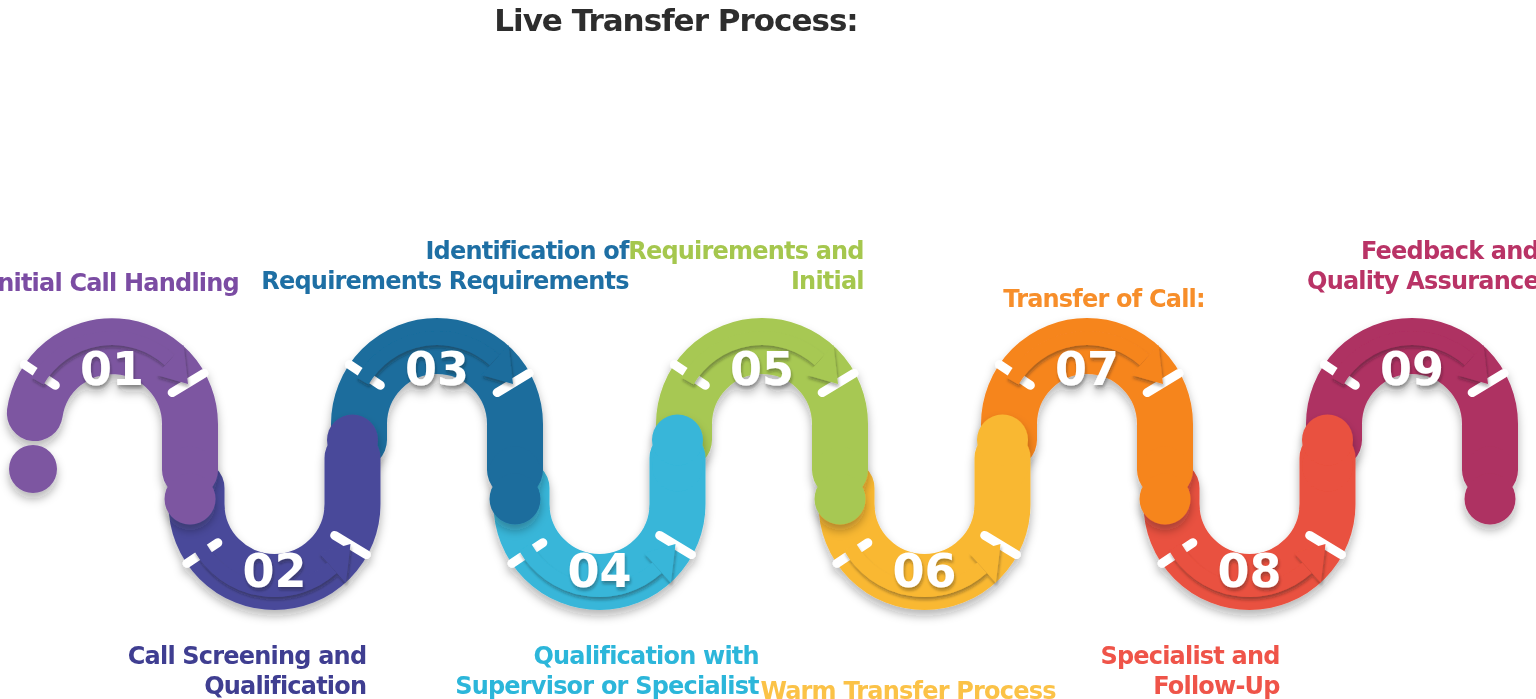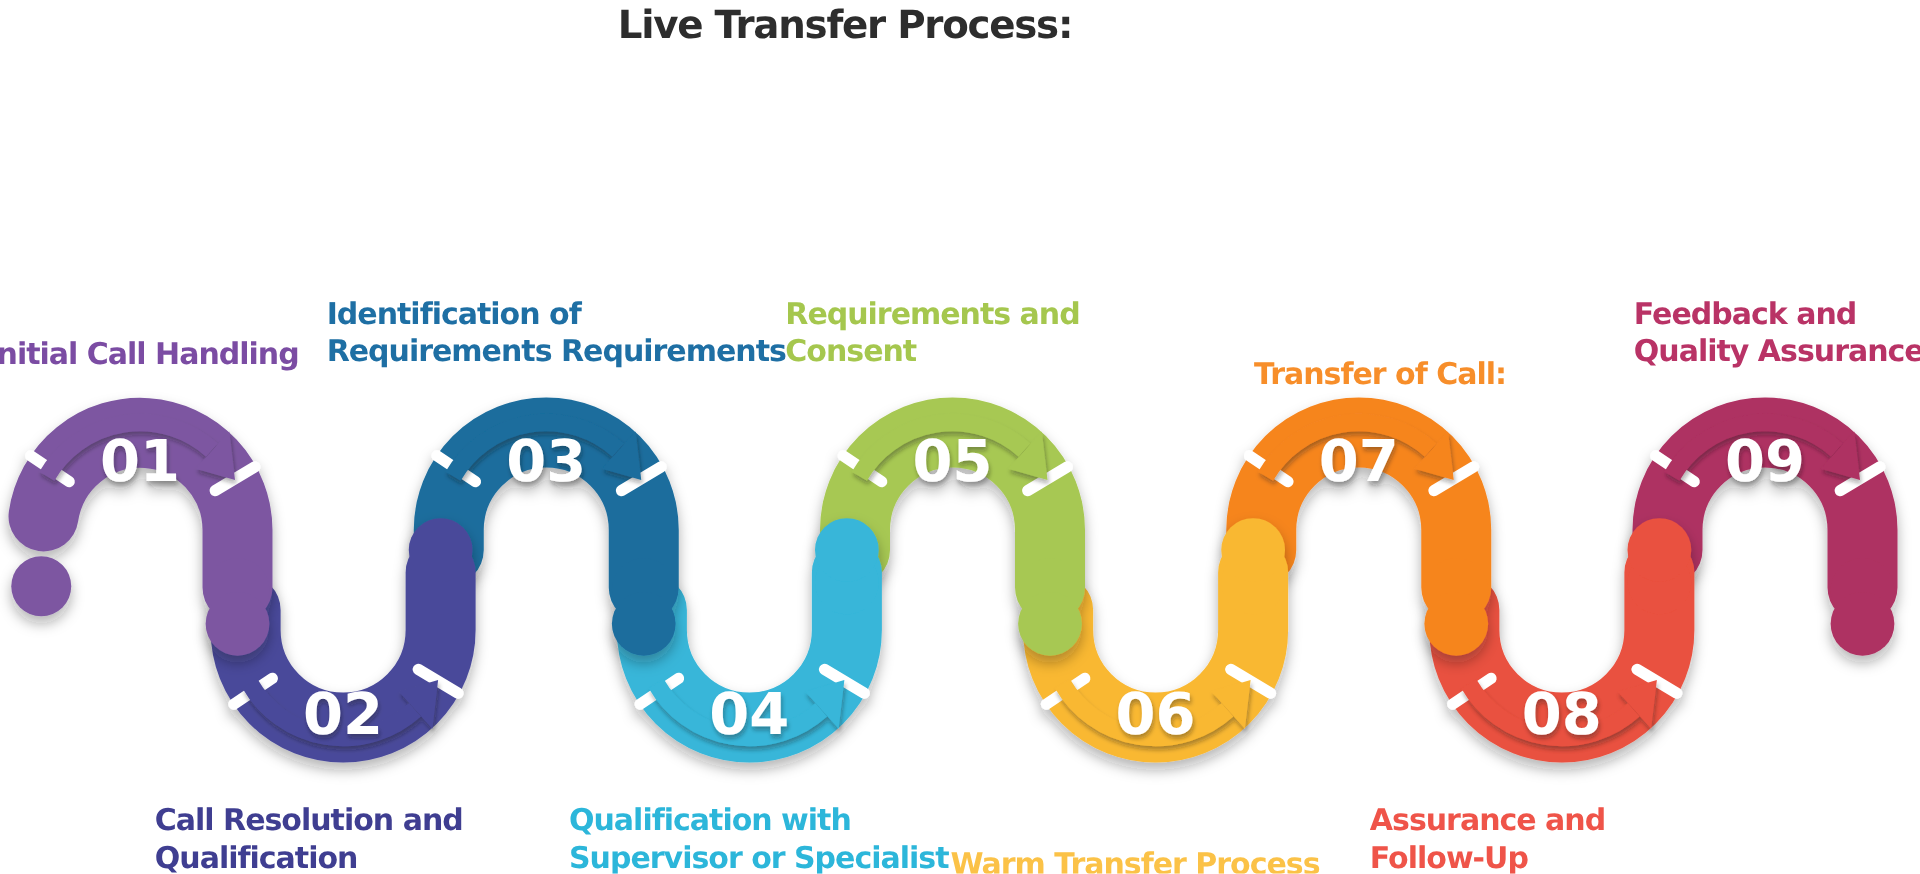--- a/index.html
+++ b/index.html
@@ -1,21 +1,21 @@
 <!DOCTYPE html>
 <html><head>
 <meta charset="utf-8">
 <style>
   html,body{margin:0;padding:0;background:#ffffff;}
   .stage{position:relative;width:1536px;height:699px;overflow:hidden;background:#ffffff;
          font-family:"DejaVu Sans","Liberation Sans",sans-serif;}
   .stage svg{position:absolute;left:0;top:0;}
   .title{position:absolute;top:2px;left:676px;transform:translateX(-50%);
          font-size:31px;font-weight:700;letter-spacing:-1px;color:#2d2d2d;white-space:nowrap;}
-  .lbl{position:absolute;transform:translateX(-50%);text-align:left;font-weight:700;
+  .lbl{position:absolute;transform:translateX(-50%);text-align:right;font-weight:700;
        font-size:24px;line-height:30px;letter-spacing:-0.8px;white-space:nowrap;}
   .lbl div{white-space:nowrap;}
 </style>
 </head>
 <body>
 
 <div class="stage">
   <svg id="flow" width="1536" height="699" viewBox="0 0 1536 699">
       <defs>
         <filter id="ds" x="-40%" y="-40%" width="180%" height="180%">
@@ -152,43 +152,43 @@
           <text x="112" y="369" text-anchor="middle" dominant-baseline="central" font-family="DejaVu Sans, Liberation Sans, sans-serif" font-weight="bold" font-size="46" fill="#ffffff">01</text>
         </g>
       </g>
     </svg>
   <div class="title">Live Transfer Process:</div>
   <div id="labels">
       <div class="lbl" style="left: 114px; top: 268px; color: rgb(123, 76, 163);">
         <div>Initial Call Handling</div>
       </div>
       <div class="lbl" style="left: 247px; top: 641px; color: rgb(63, 62, 145);">
-        <div>Call Resolution and</div>
+        <div>Call Screening and</div>
         <div>Qualification</div>
       </div>
       <div class="lbl" style="left: 445px; top: 236px; color: rgb(30, 111, 164);">
         <div>Identification of</div>
         <div>Requirements Requirements</div>
       </div>
       <div class="lbl" style="left: 607px; top: 641px; color: rgb(44, 182, 218);">
         <div>Qualification with</div>
         <div>Supervisor or Specialist</div>
       </div>
       <div class="lbl" style="left: 746px; top: 236px; color: rgb(165, 199, 78);">
         <div>Requirements and</div>
-        <div>Consent</div>
+        <div>Initial</div>
       </div>
       <div class="lbl" style="left: 908px; top: 676px; color: rgb(251, 194, 71);">
         <div>Warm Transfer Process</div>
       </div>
       <div class="lbl" style="left: 1104px; top: 284px; color: rgb(247, 142, 42);">
         <div>Transfer of Call:</div>
       </div>
       <div class="lbl" style="left: 1190px; top: 641px; color: rgb(239, 84, 73);">
-        <div>Assurance and</div>
+        <div>Specialist and</div>
         <div>Follow-Up</div>
       </div>
       <div class="lbl" style="left: 1423px; top: 236px; color: rgb(185, 51, 102);">
         <div>Feedback and</div>
         <div>Quality Assurance</div>
       </div>
     </div>
 </div>
 
 </body></html>

